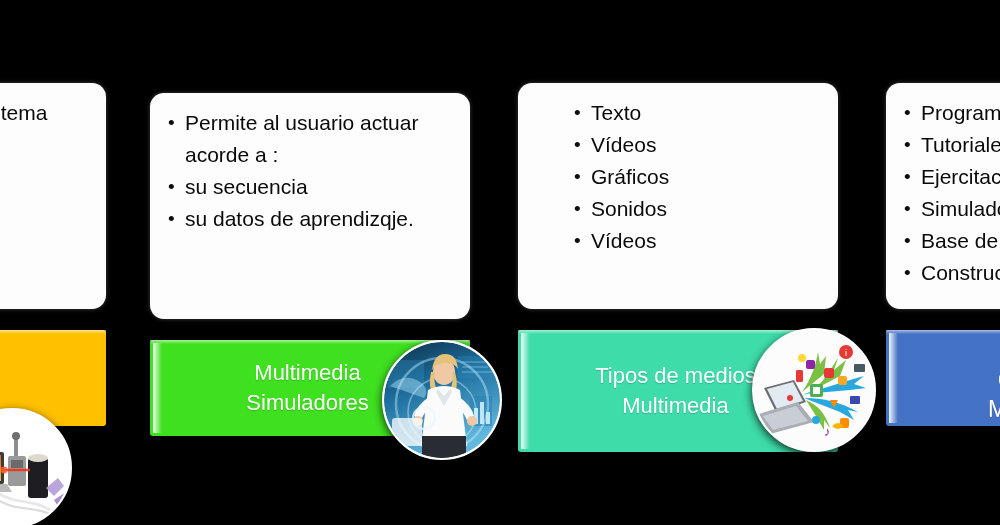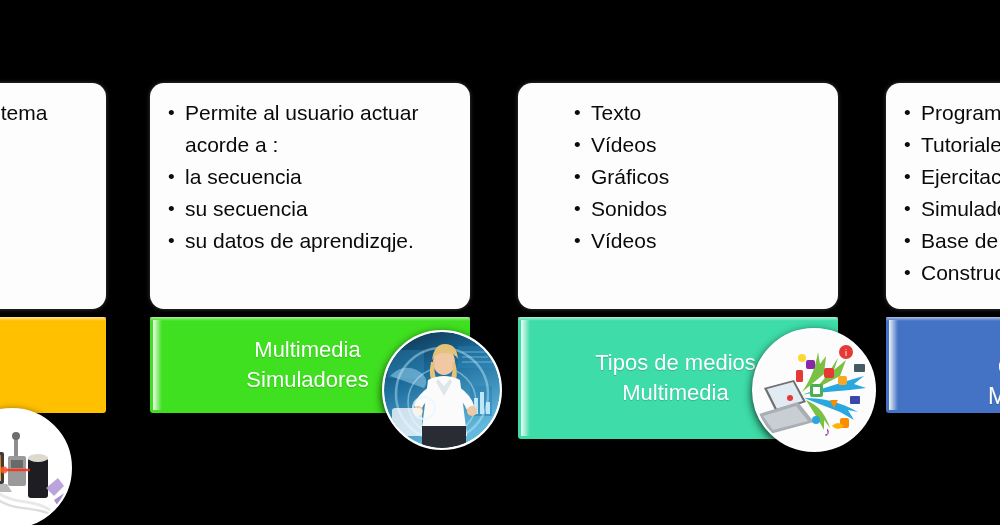--- a/index.html
+++ b/index.html
@@ -76,20 +76,21 @@
     border-radius: 3px;
     display: flex;
     align-items: center;
     justify-content: center;
     text-align: center;
     color: #ffffff;
     font-size: 22px;
     line-height: 30px;
     padding: 4px 26px 4px 21px;
     box-shadow: 0 2px 5px rgba(0,0,0,0.55);
+    margin-top: 13px;
   }
   
   .card-banner::before {
     content: "";
     position: absolute;
     left: 3px;
     top: 3px;
     bottom: 3px;
     width: 9px;
     background: linear-gradient(to right, rgba(255,255,255,0.92), rgba(255,255,255,0.0));
@@ -121,21 +122,21 @@
     overflow: hidden;
     z-index: 6;
   }
   .photo-circle svg { display: block; width: 100%; height: 100%; }
 
   
   #card-1 { left: -60px; top: 83px; width: 166px; height: 347px; }
   #card-1 .card-body  { height: 226px; }
   #card-1 .card-banner{ top: 234px; width: 166px; height: 96px; }
 
-  #card-2 { left: 150px; top: 83px; width: 320px; height: 347px; }
+  #card-2 { left: 150px; top: 93px; width: 320px; height: 347px; }
   #card-2 .card-body  { height: 226px; }
   #card-2 .card-banner{ top: 234px; width: 320px; height: 96px; }
 
   #card-3 { left: 518px; top: 83px; width: 320px; height: 347px; }
   #card-3 .card-body  { height: 226px; padding-left: 38px; }
   #card-3 .card-banner{ top: 234px; width: 320px; height: 122px; }
 
   #card-4 { left: 886px; top: 83px; width: 320px; height: 347px; }
   #card-4 .card-body  { height: 226px; }
   #card-4 .card-banner{ top: 234px; width: 320px; height: 96px; font-size: 23px; line-height: 31px; }
@@ -193,21 +194,20 @@
           <path d="M36 84 C 58 104, 80 94, 100 106" fill="none" stroke="#dddddd" stroke-width="2.4"></path>
         </g>
       </svg>
     </div>
   </div>
 
   <div class="card" id="card-2">
     <div class="card-body">
       <ul class="bullets">
         <li class="wrap">Permite al usuario actuar acorde a :</li>
-        <li>la secuencia</li>
         <li>su secuencia</li>
         <li>su datos de aprendizqje.</li>
       </ul>
     </div>
     <div class="card-banner" id="banner-2" style="background: rgb(63, 224, 32);">
       <span class="banner-text">
         <span>Multimedia</span><br>
         <span>Simuladores</span>
       </span>
     </div>

